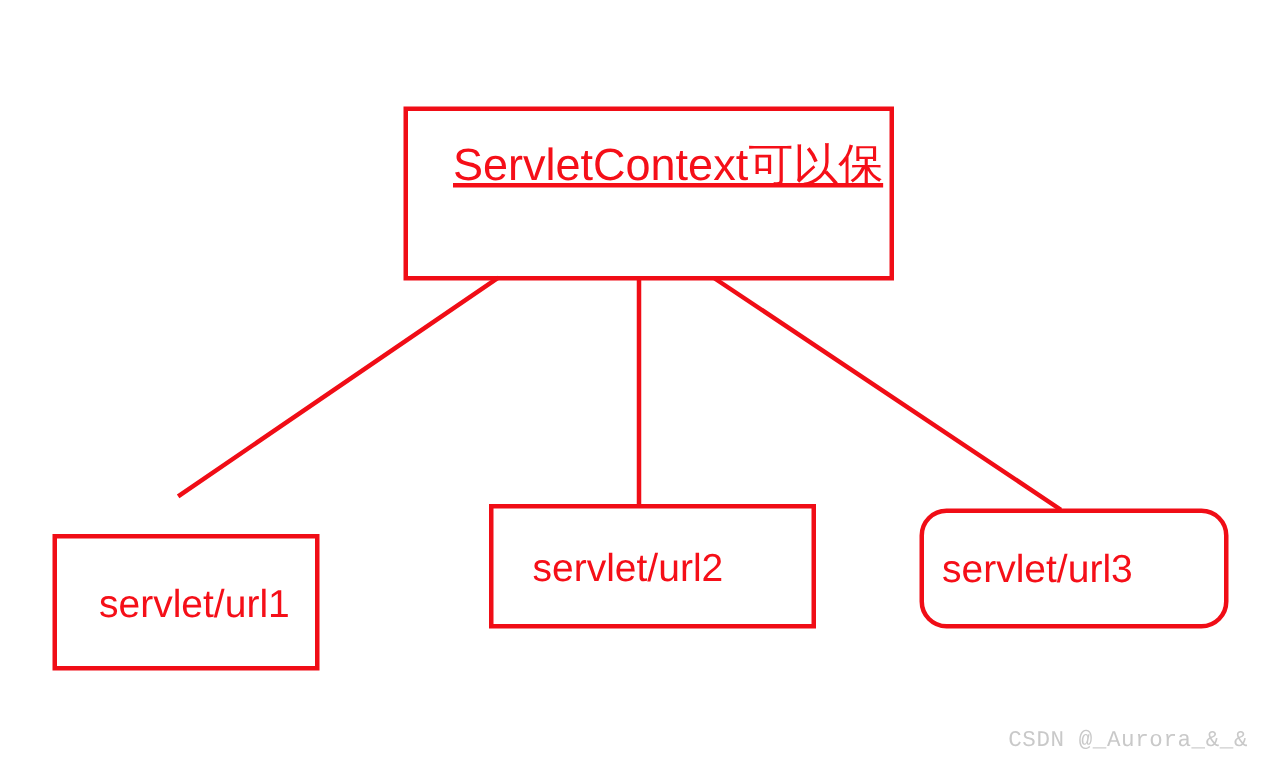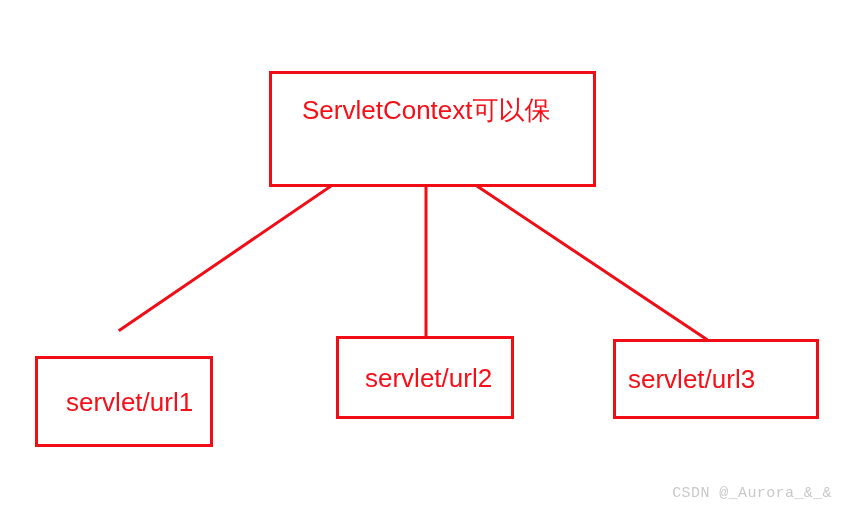--- a/index.html
+++ b/index.html
@@ -46,44 +46,46 @@
   #node-root {
     left: 269px;
     top: 71px;
     width: 327px;
     height: 116px;
     padding-left: 30px;
     justify-content: flex-start;
     padding-top: 15px;
   }
   #node-root .node-text {
-    font-size: 26px;
+    font-size: 30px;
     line-height: 43px;
+    text-decoration: underline;
   }
   #node-url1 {
     left: 35px;
     top: 329px;
     width: 178px;
     height: 91px;
     padding-left: 28px;
     margin-top: 27px;
   }
   #node-url2 {
-    left: 336px;
+    left: 326px;
     top: 336px;
-    width: 178px;
+    width: 218px;
     height: 83px;
     padding-left: 26px;
   }
   #node-url3 {
     left: 613px;
     top: 339px;
     width: 206px;
     height: 80px;
     padding-left: 12px;
+    border-radius: 18px;
   }
   #node-url1 .node-text,
   #node-url2 .node-text,
   #node-url3 .node-text {
     font-size: 26px;
     line-height: 30px;
   }
   #watermark {
     position: absolute;
     right: 14px;

